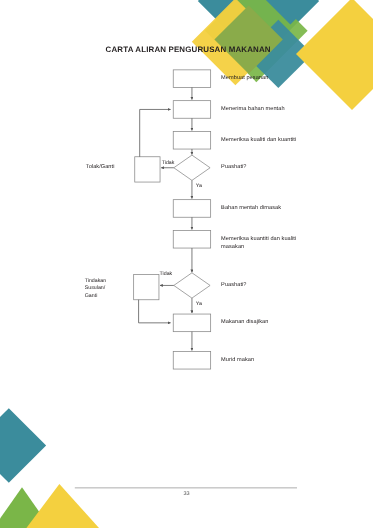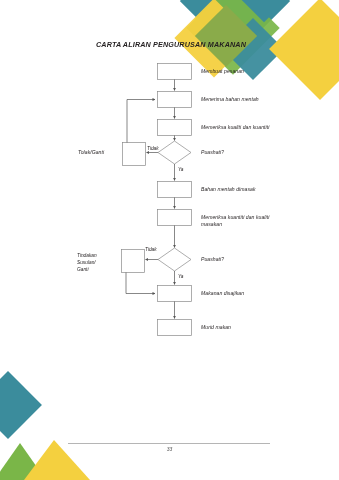--- a/index.html
+++ b/index.html
@@ -14,21 +14,20 @@
     font-family: "Liberation Sans", sans-serif;
     position: relative;
   }
   #page {
     position: absolute;
     left: 0; top: 0;
     width: 339px;
     height: 480px;
     background: #ffffff;
     overflow: hidden;
-    font-style: italic;
   }
   .deco-layer {
     position: absolute;
     left: 0; top: 0;
     width: 339px;
     height: 480px;
     pointer-events: none;
   }
   .flow-layer {
     position: absolute;

